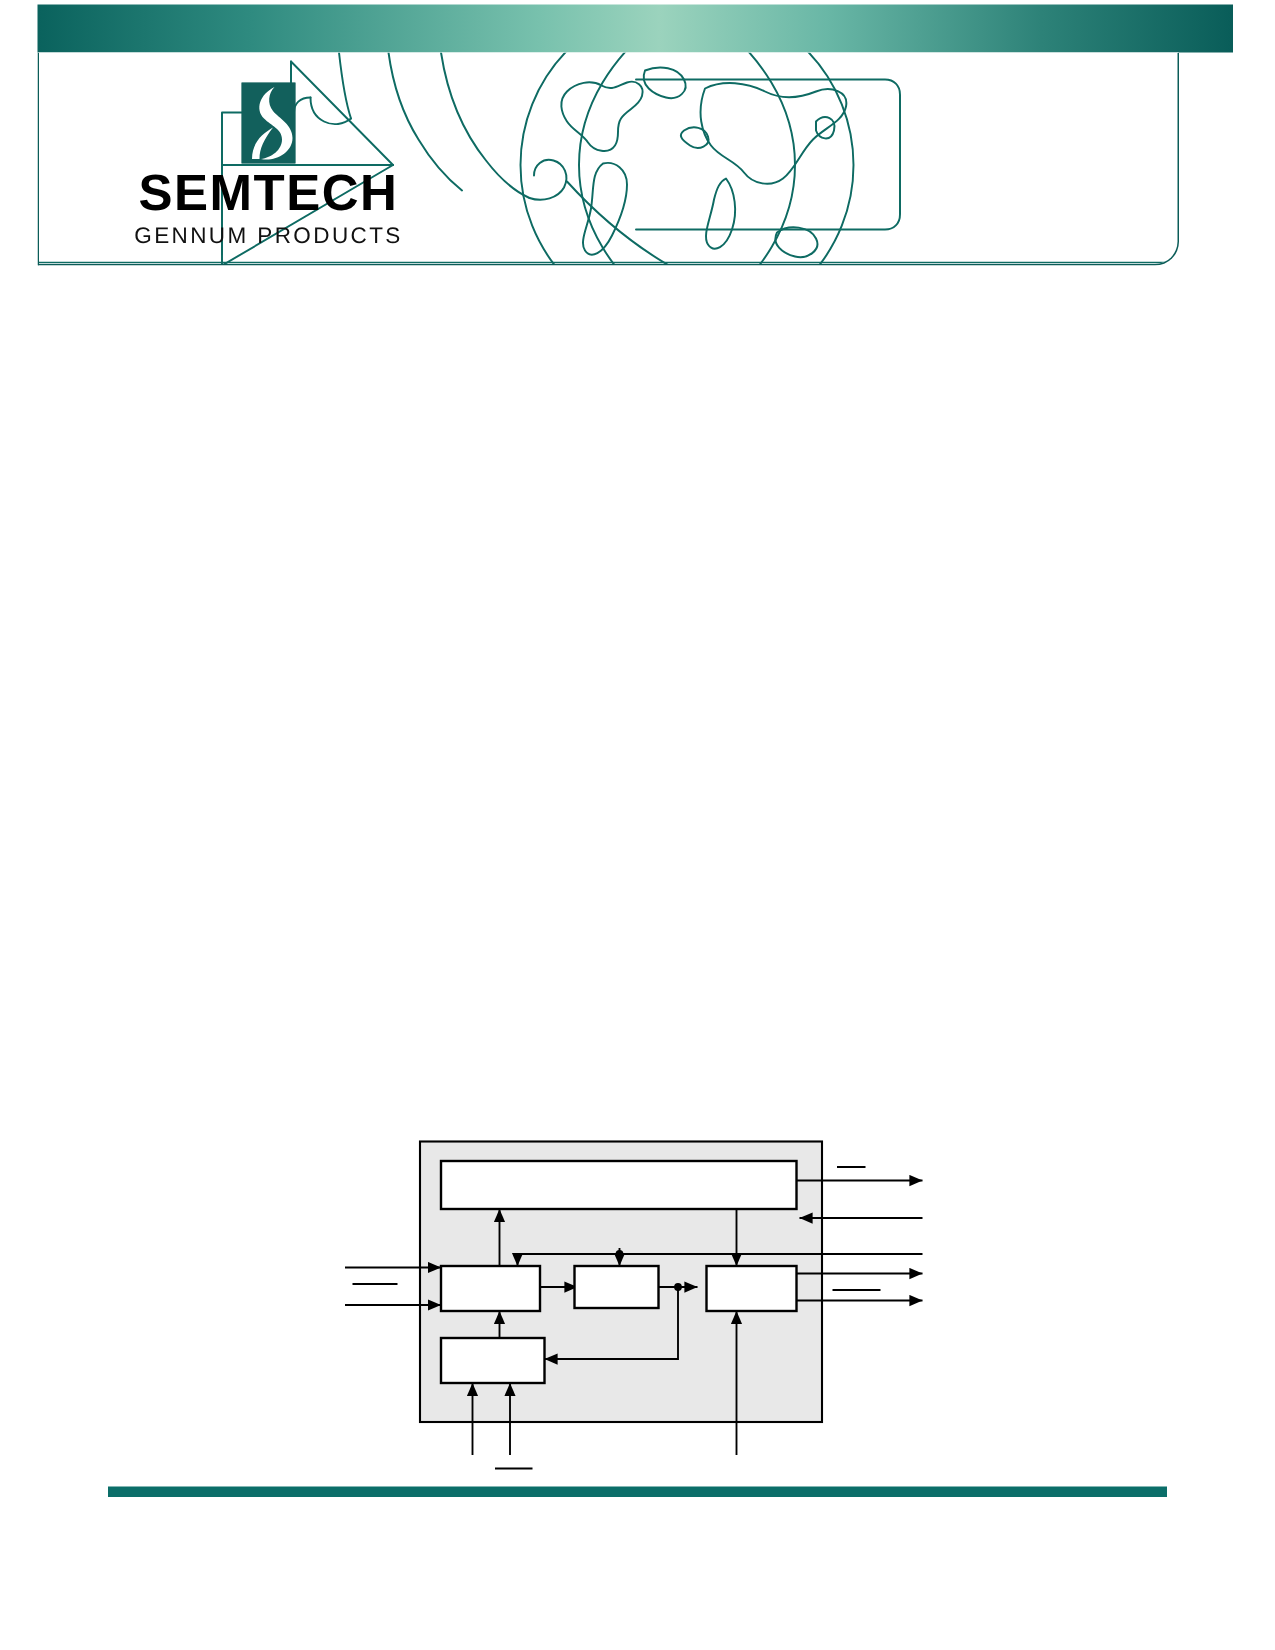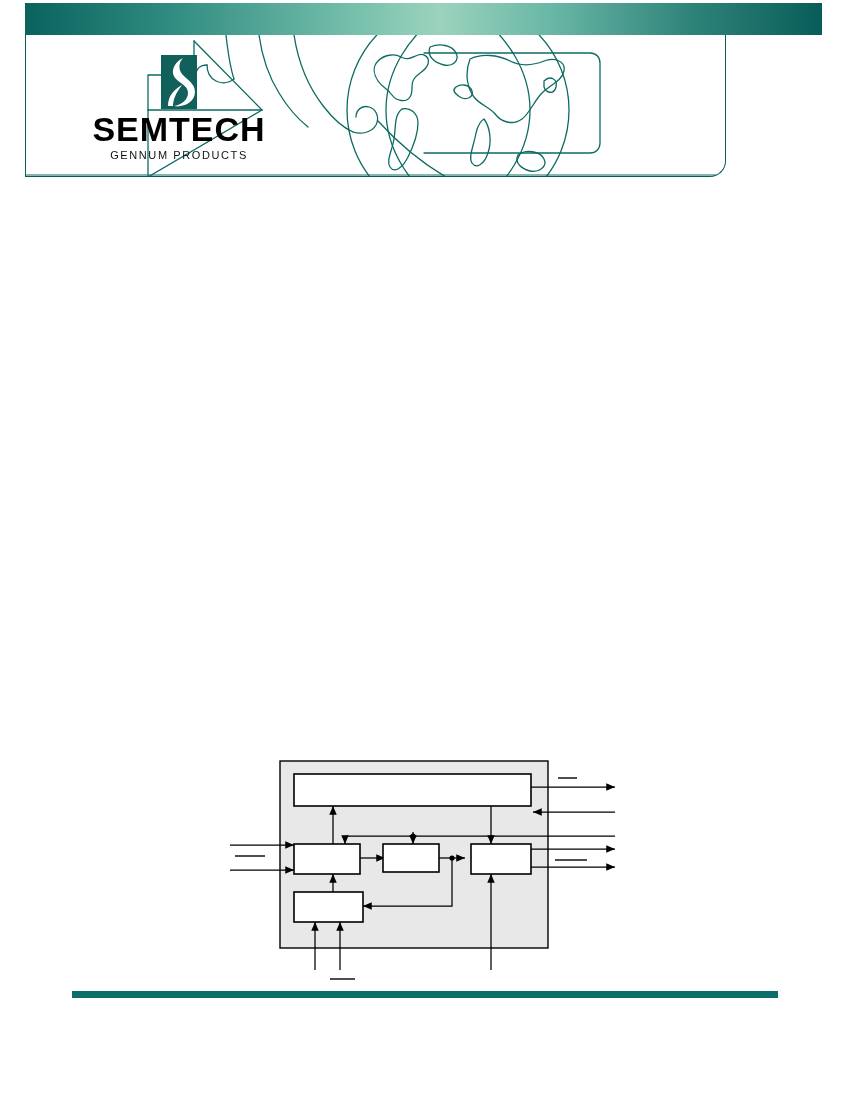--- a/index.html
+++ b/index.html
@@ -7,41 +7,41 @@
     width:850px;height:1100px;position:relative;background:#ffffff;
     font-family:"Liberation Sans",sans-serif;overflow:hidden;
   }
 
   
   #header-band{
     position:absolute;left:25px;top:3px;width:797px;height:32px;
     background:linear-gradient(to right,#0a625d 0%,#2f8b80 18%,#78c1ad 42%,#9bd3bd 52%,#69b7a6 66%,#2d8278 84%,#095d59 100%);
   }
   #header-card{
-    position:absolute;left:25px;top:35px;width:701px;height:142px;
+    position:absolute;left:25px;top:35px;width:761px;height:142px;
     background:#ffffff;border:1.4px solid #0b5c58;border-top:none;
     border-bottom-right-radius:16px;box-sizing:border-box;overflow:hidden;
   }
   #header-art{position:absolute;left:0;top:0;width:797px;height:142px;}
 
   
   #logo-block{position:absolute;left:38px;top:20px;width:230px;text-align:center;}
   #logo-mark{
     position:relative;margin:0 auto;width:36px;height:54px;
     background:#12605c;
   }
   #logo-mark .sw{
     position:absolute;left:0;top:0;width:36px;height:54px;
   }
   #logo-word{
     font-family:"Liberation Sans",sans-serif;font-weight:bold;
     font-size:34px;letter-spacing:1px;color:#000;margin-top:3px;line-height:1;
   }
   #logo-sub{
-    font-family:"Liberation Sans",sans-serif;font-size:11px;
+    font-family:"Liberation Sans",sans-serif;font-size:15px;
     letter-spacing:1.6px;color:#111;margin-top:4px;line-height:1;
   }
 
   
   #body-area{position:absolute;left:0;top:180px;width:850px;height:560px;}
 
   
   #block-diagram{position:absolute;left:225px;top:748px;width:400px;height:232px;}
   #bd-svg{display:block;}
 

